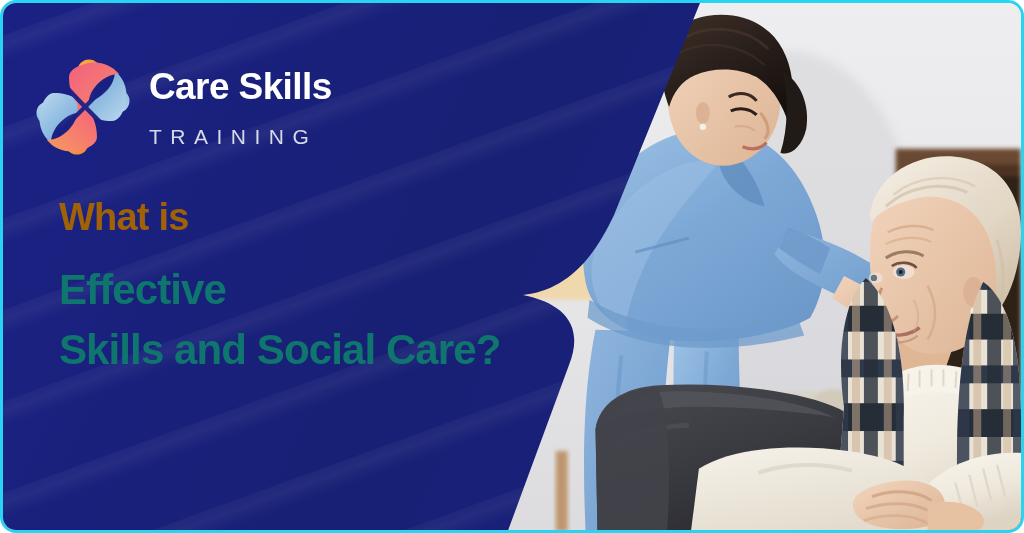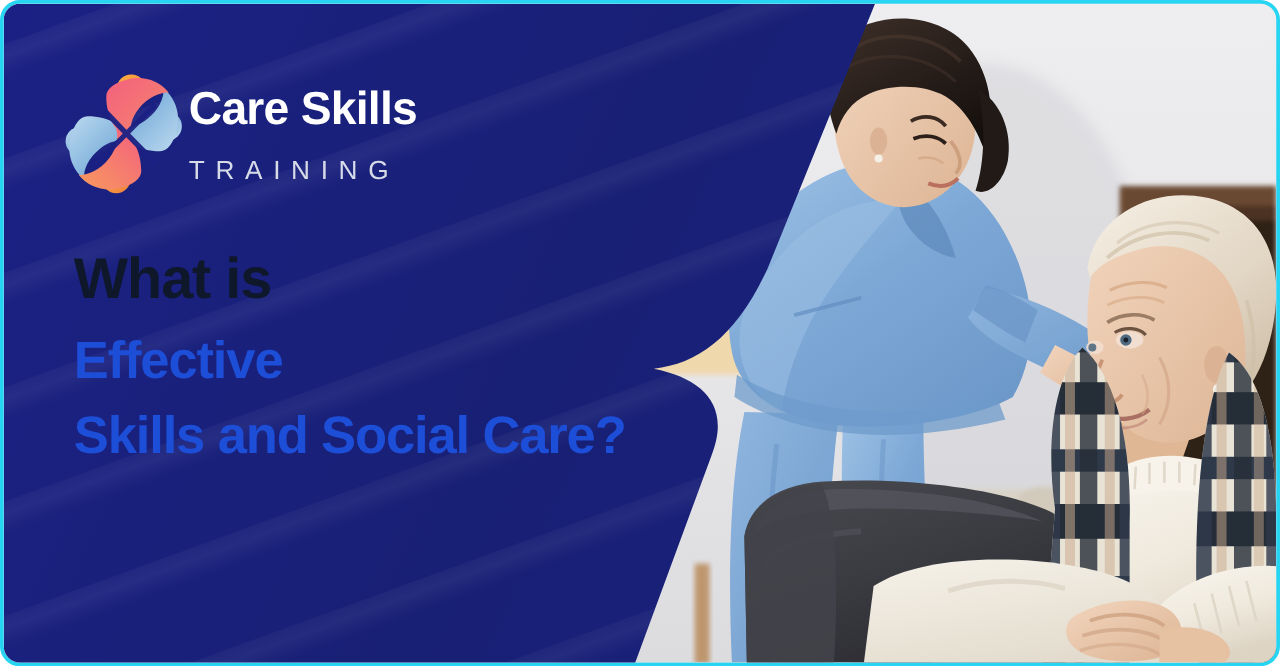--- a/index.html
+++ b/index.html
@@ -51,24 +51,25 @@
         rgba(255,255,255,0.000) 86px
       ),
       linear-gradient(115deg, #1b2184 0%, #182075 55%, #19207c 100%);
     -webkit-clip-path: path("M0,0 L697,0 L611,212 C586,266 556,288 520,292 C560,300 582,322 566,362 L503,533 L0,533 Z");
     clip-path: path("M0,0 L697,0 L611,212 C586,266 556,288 520,292 C560,300 582,322 566,362 L503,533 L0,533 Z");
   }
 
   
   .logo {
     position: absolute;
-    left: 44px;
+    left: 28px;
     top: 52px;
     display: flex;
     align-items: center;
+    gap: 14px;
   }
   .logo-mark { width: 104px; height: 104px; display: block; flex: 0 0 auto; }
   .logo-words { display: flex; flex-direction: column; line-height: 1; }
   .logo-title {
     color: #ffffff;
     font-size: 37px;
     font-weight: 700;
     letter-spacing: -0.6px;
   }
   .logo-sub {
@@ -80,29 +81,29 @@
   }
 
   
   .headline {
     position: absolute;
     left: 56px;
     top: 193px;
     width: 540px;
   }
   .headline-kicker {
-    color: #0f172a;
-    font-size: 46px;
+    color: #a16207;
+    font-size: 38px;
     font-weight: 700;
     letter-spacing: -0.8px;
     line-height: 1.15;
-    margin: 0 0 9px 0;
+    margin: 0 0 20px 0;
   }
   .headline-main {
-    color: #1d4ed8;
+    color: #0f766e;
     font-size: 42px;
     font-weight: 700;
     letter-spacing: -0.9px;
     line-height: 1.43;
     margin: 0;
   }
   .headline-main span { display: block; }
 </style>
 </head>
 <body>

